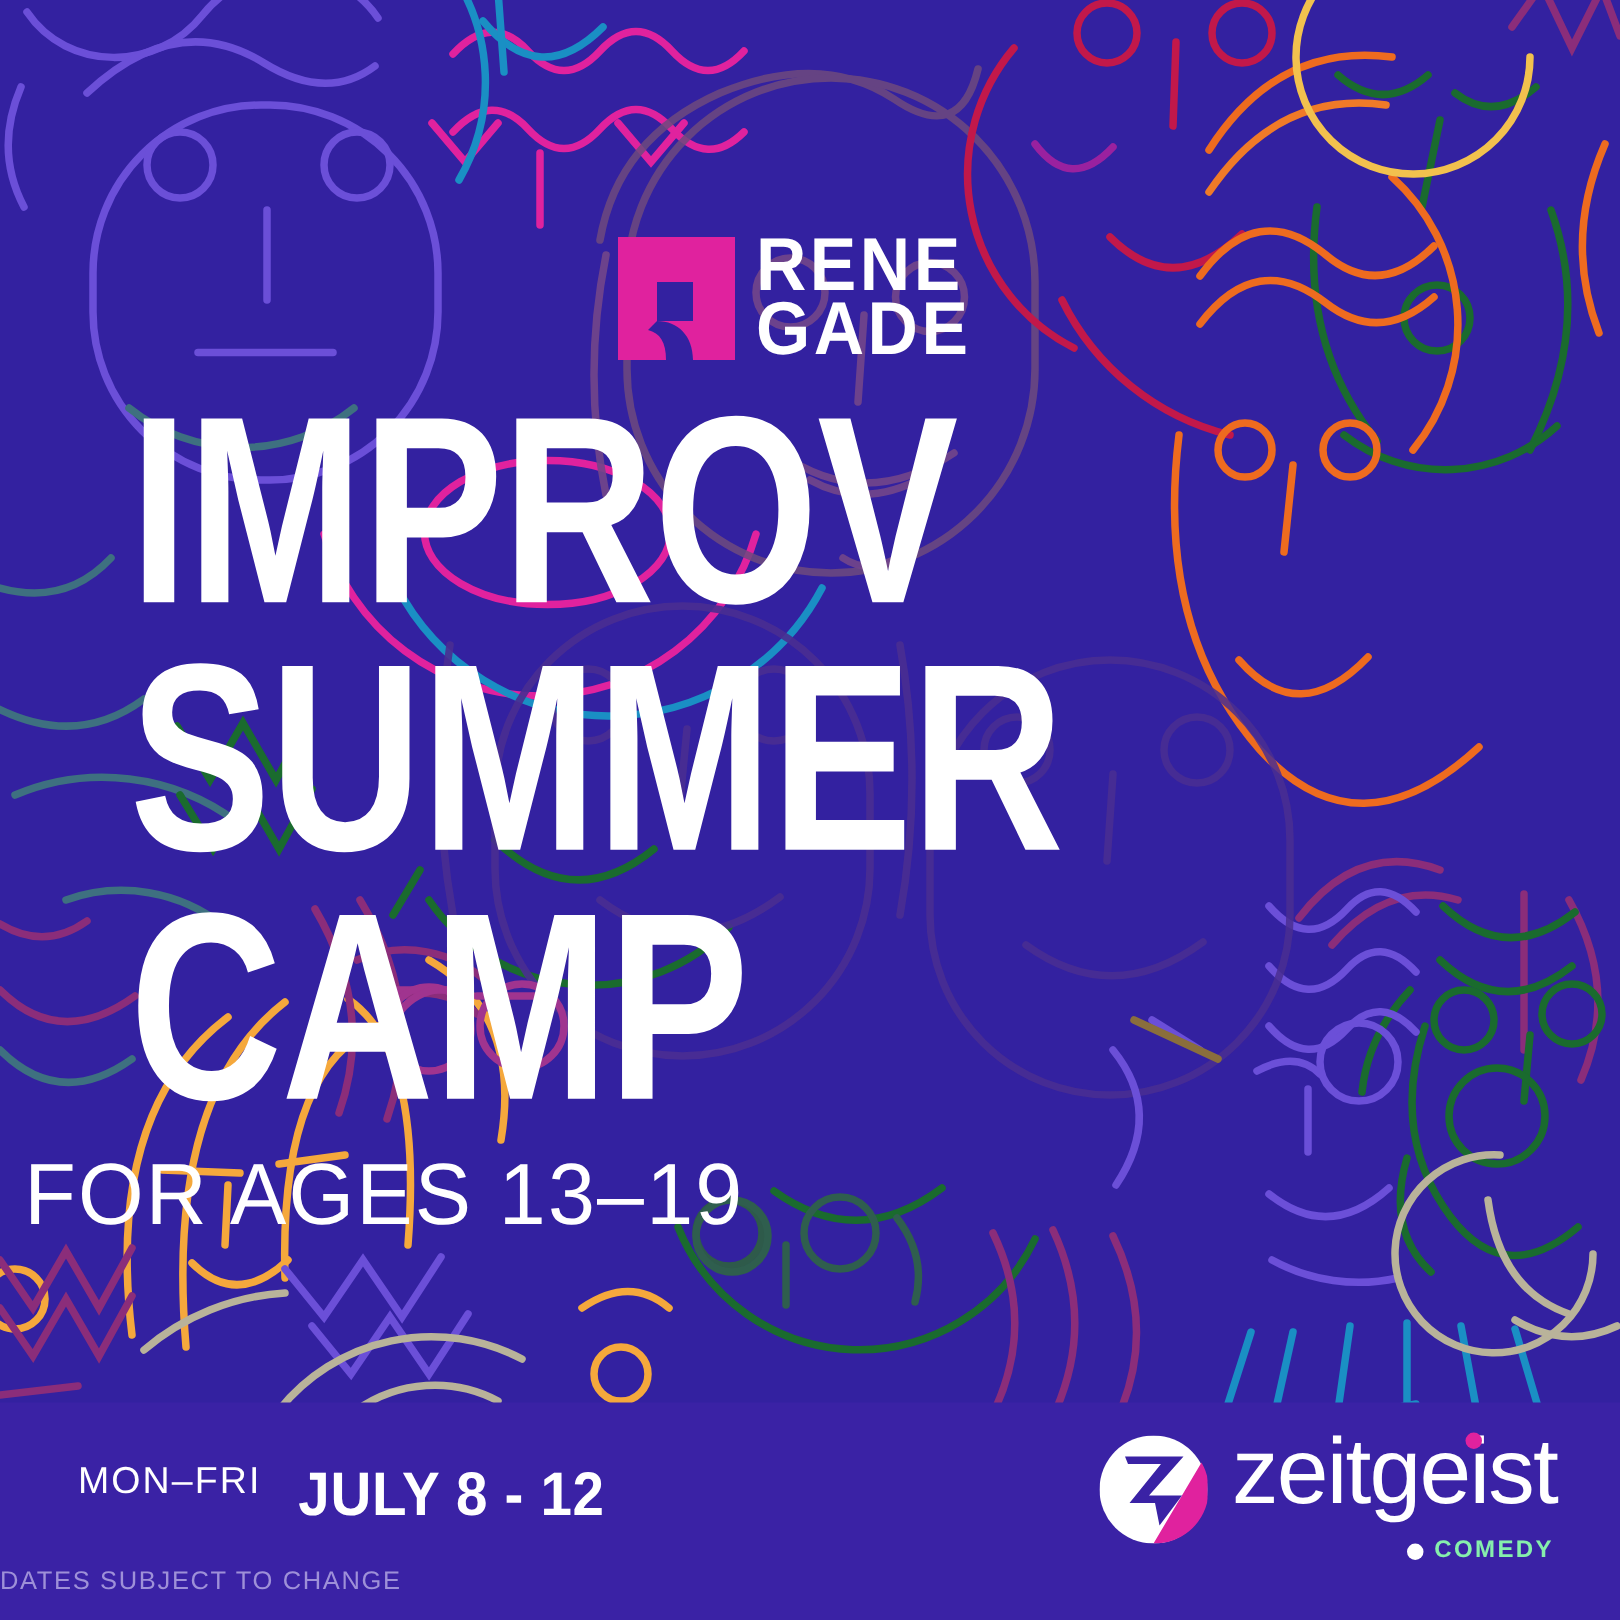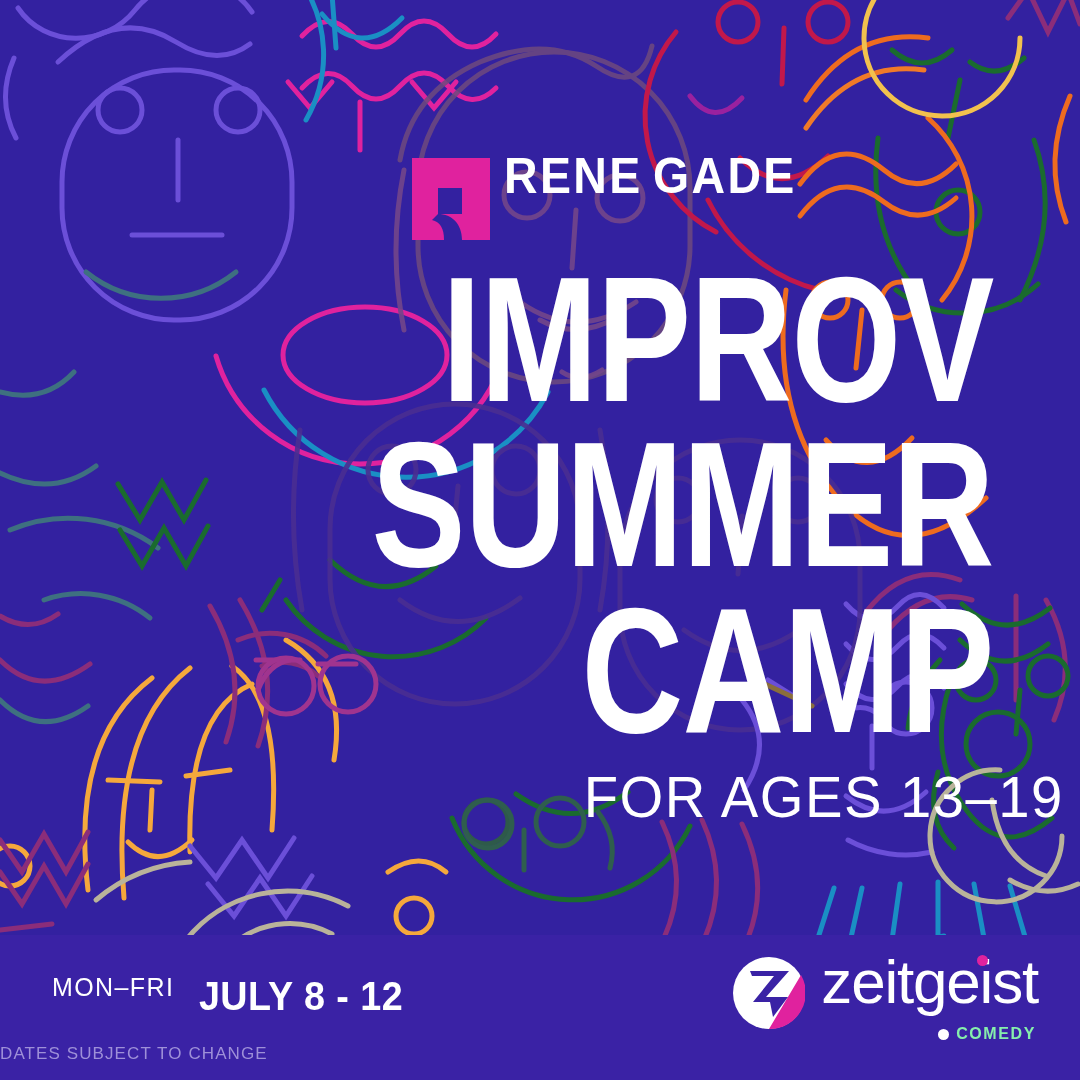--- a/index.html
+++ b/index.html
@@ -34,21 +34,21 @@
     align-items: flex-start;
     gap: 14px;
   }
   .brand-mark {
     width: 78px;
     height: 82px;
     position: relative;
   }
   .brand-wordmark {
     display: flex;
-    flex-direction: row;
+    flex-direction: column;
     justify-content: center;
     margin-top: -3px;
   }
   .brand-line {
     color: #ffffff;
     font-weight: 700;
     font-size: 50px;
     line-height: 0.86;
     letter-spacing: 2.5px;
     font-family: "Liberation Sans Narrow", "Liberation Sans", sans-serif;
@@ -56,21 +56,21 @@
     transform-origin: left center;
     white-space: nowrap;
   }
 
   
   .headline {
     position: absolute;
     left: 0;
     right: 0;
     top: 258px;
-    text-align: right;
+    text-align: left;
   }
   .headline-line {
     color: #ffffff;
     font-weight: 700;
     font-size: 168px;
     line-height: 0.985;
     letter-spacing: -1px;
     font-family: "Liberation Sans Narrow", "Liberation Sans", sans-serif;
     transform: scaleX(0.84) scaleY(1.06);
     white-space: nowrap;

